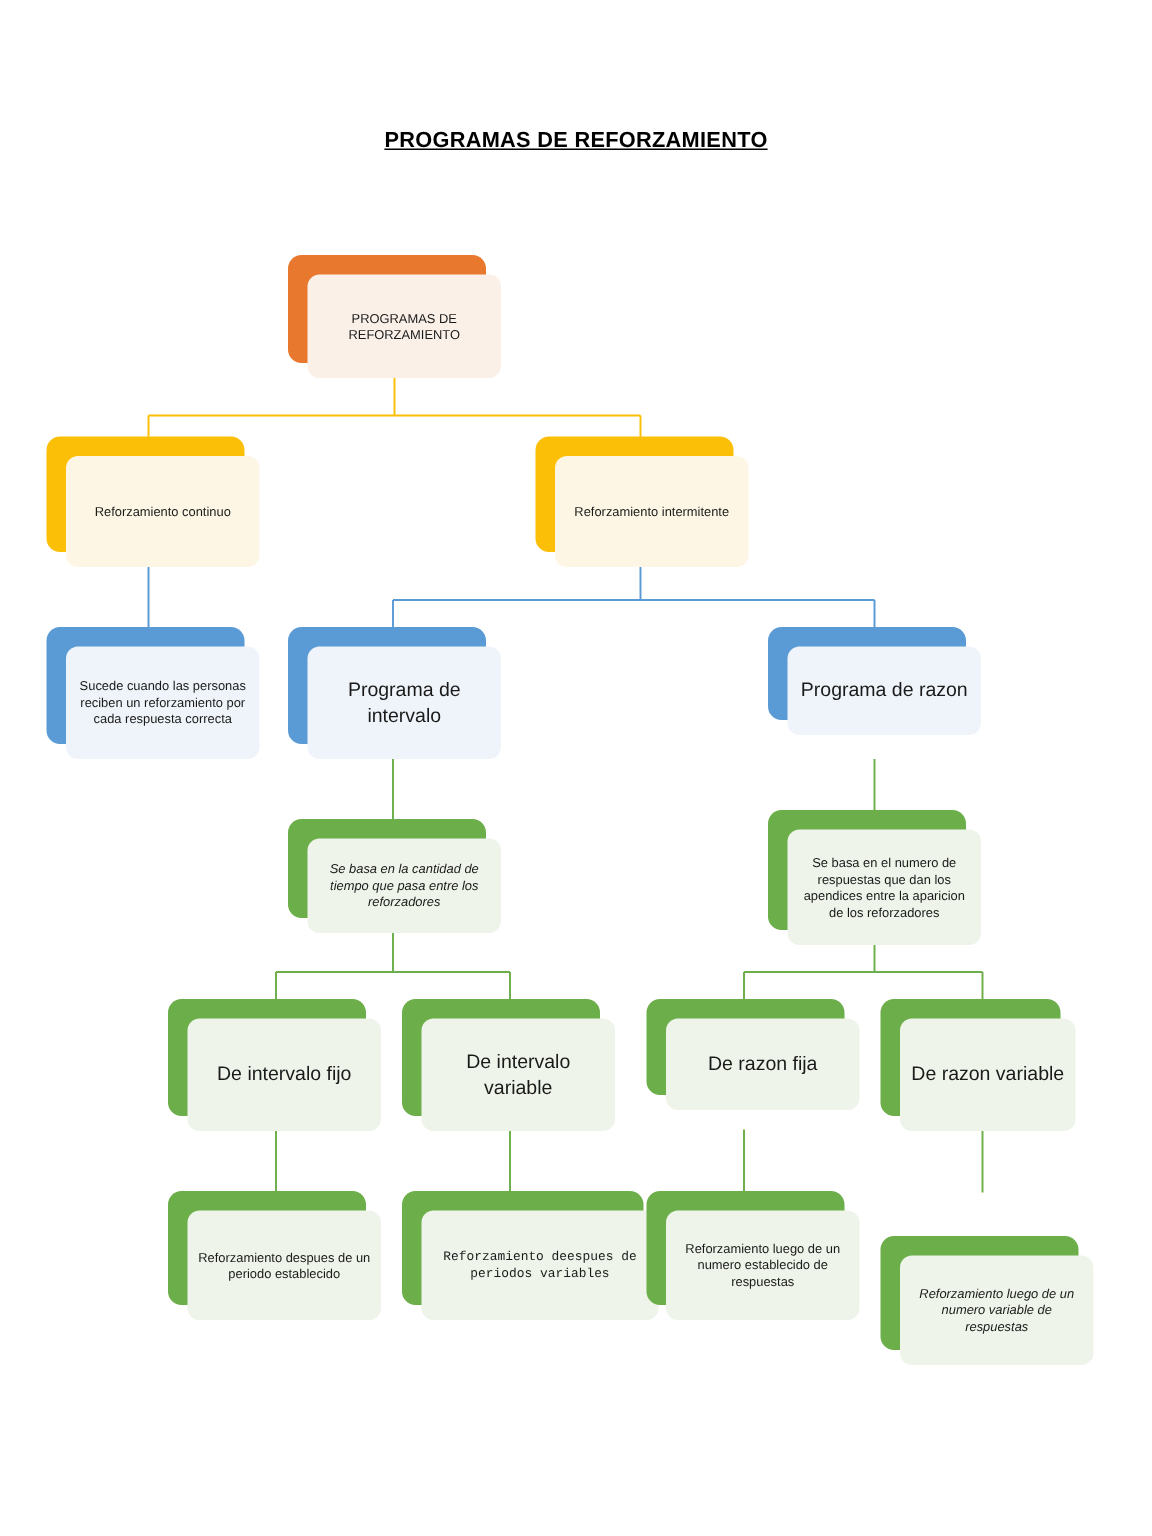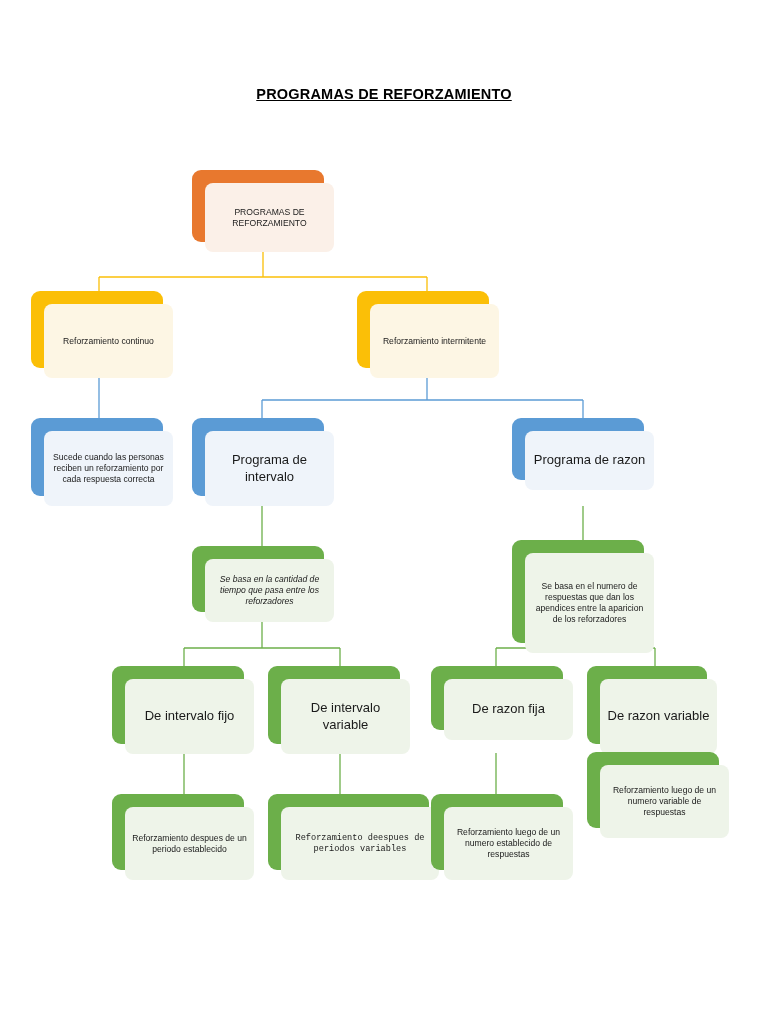--- a/index.html
+++ b/index.html
@@ -178,21 +178,21 @@
   <div class="node t-blue" style="left:512px; top:418px; width:142px; height:72px;">
     <div class="back"></div>
     <div class="panel fs-95">Programa de razon</div>
   </div>
 
   <div class="node t-green" style="left:192px; top:546px; width:142px; height:76px;font-style:italic;">
     <div class="back"></div>
     <div class="panel fs-9">Se basa en la cantidad de tiempo que pasa entre los reforzadores</div>
   </div>
 
-  <div class="node t-green" style="left:512px; top:540px; width:142px; height:113px;">
+  <div class="node t-green" style="left:512px; top:540px; width:142px; height:90px;">
     <div class="back"></div>
     <div class="panel fs-9">Se basa en el numero de respuestas que dan los apendices entre la aparicion de los reforzadores</div>
   </div>
 
   <div class="node t-green" style="left:112px; top:666px; width:142px; height:88px;">
     <div class="back"></div>
     <div class="panel fs-95">De intervalo fijo</div>
   </div>
 
   <div class="node t-green" style="left:268px; top:666px; width:142px; height:88px;">
@@ -218,18 +218,18 @@
   <div class="node t-green" style="left:268px; top:794px; width:171px; height:86px;font-family:Liberation Mono, monospace;">
     <div class="back"></div>
     <div class="panel fs-9">Reforzamiento deespues de periodos variables</div>
   </div>
 
   <div class="node t-green" style="left:431px; top:794px; width:142px; height:86px;">
     <div class="back"></div>
     <div class="panel fs-9">Reforzamiento luego de un numero establecido de respuestas</div>
   </div>
 
-  <div class="node t-green" style="left:587px; top:752px; width:142px; height:86px;">
+  <div class="node t-green" style="left:587px; top:824px; width:142px; height:86px;font-style:italic;">
     <div class="back"></div>
     <div class="panel fs-9">Reforzamiento luego de un numero variable de respuestas</div>
   </div>
 
 </div>
 
 </body></html>

